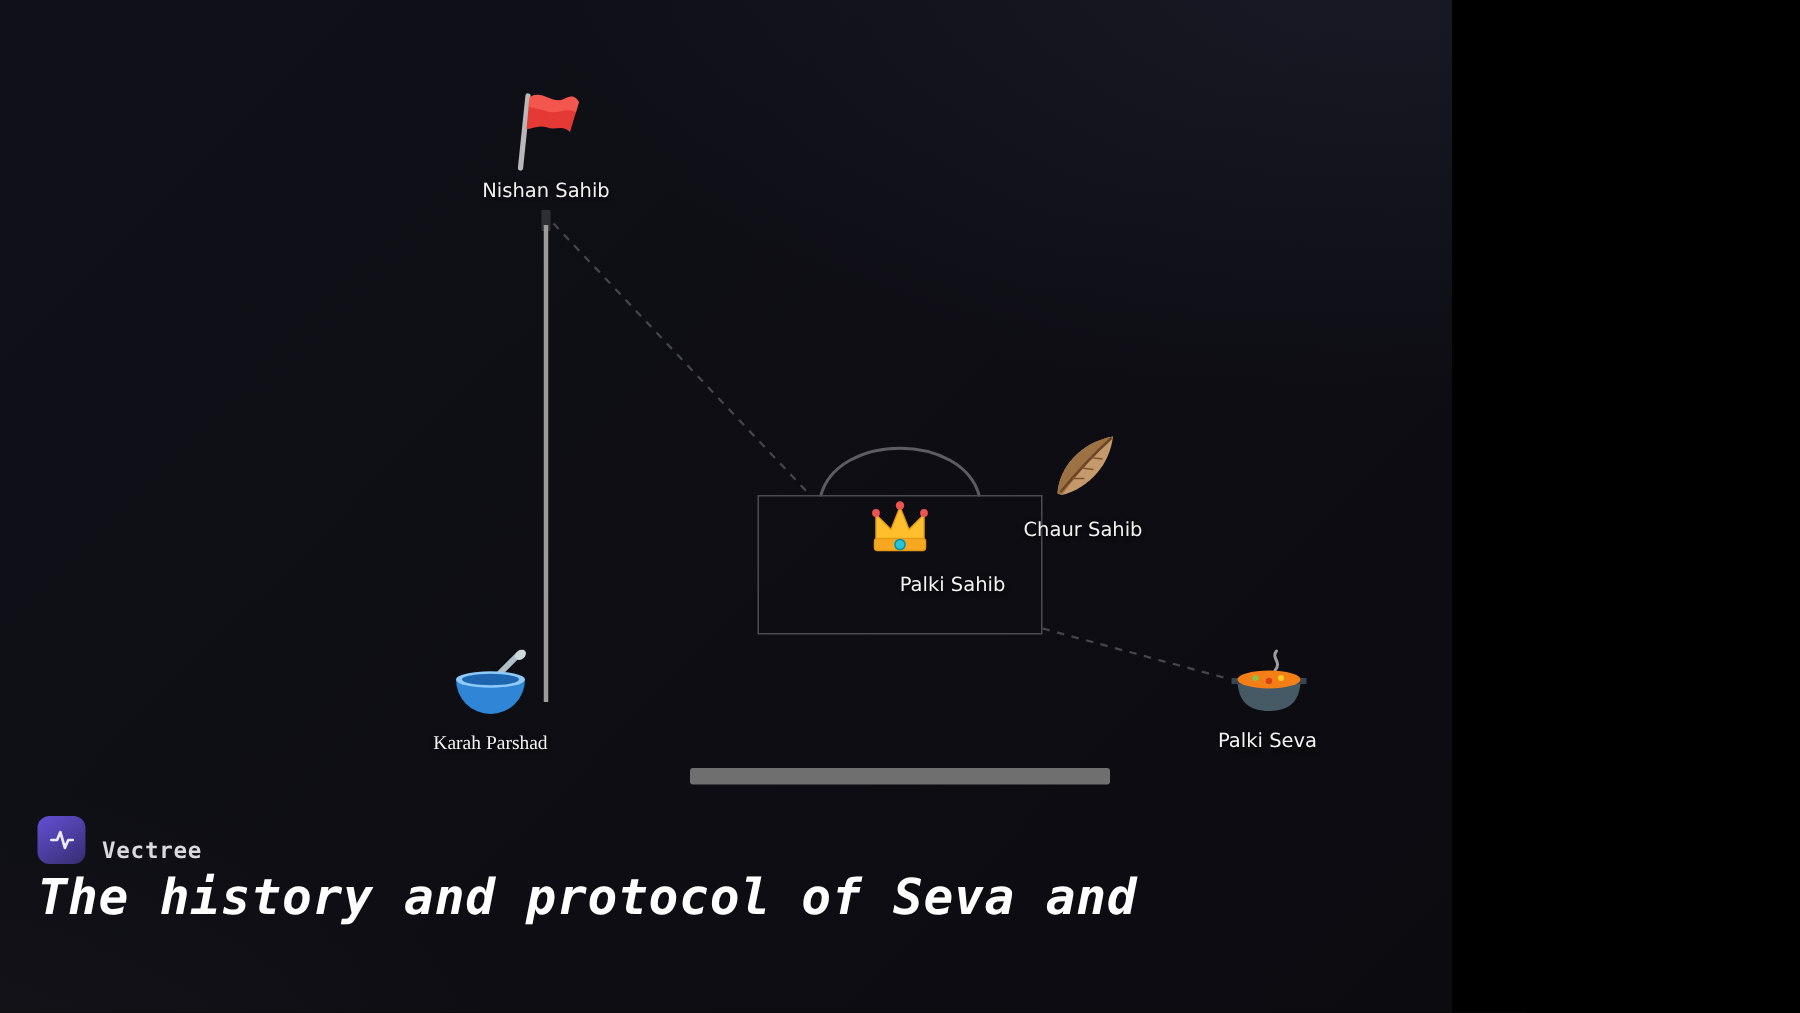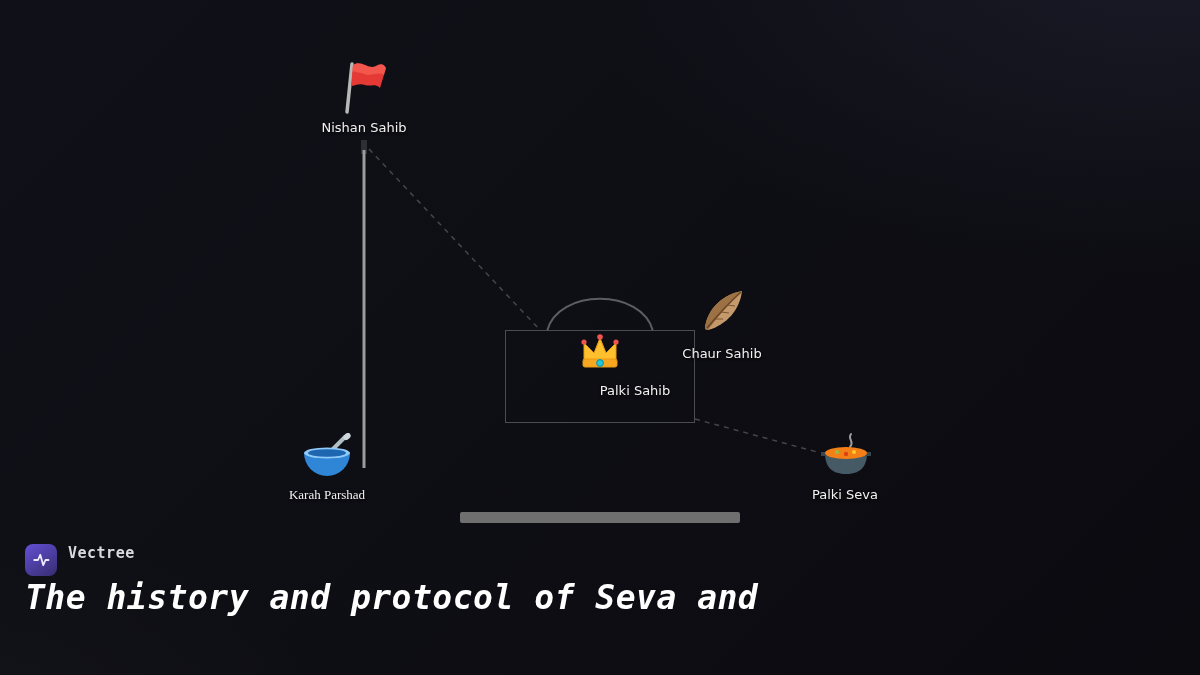--- a/index.html
+++ b/index.html
@@ -1,18 +1,18 @@
 <!DOCTYPE html>
 <html><head>
 <meta charset="utf-8">
 <style>
   * { margin:0; padding:0; box-sizing:border-box; }
   body { background:#000; }
   .canvas {
-    position:relative; width:1200px; height:675px; overflow:hidden;
+    position:relative; width:968px; height:675px; overflow:hidden;
     background:#0c0c11;
     background-image:
       radial-gradient(950px 520px at 96% -6%, #1a1a27 0%, rgba(12,12,17,0) 60%),
       radial-gradient(700px 420px at -4% 112%, #14141a 0%, rgba(12,12,17,0) 55%),
       linear-gradient(135deg, #101018 0%, #0b0b10 100%);
     font-family:"DejaVu Sans", sans-serif;
   }
   .overlay-svg { position:absolute; left:0; top:0; width:1200px; height:675px; pointer-events:none; }
   .icon { position:absolute; }
   .icon svg { display:block; }
@@ -20,21 +20,21 @@
     position:absolute; transform:translateX(-50%);
     font-size:13px; color:#f2f2f2; white-space:nowrap;
     text-shadow:0 1px 3px rgba(0,0,0,.9);
   }
   .palki-box {
     position:absolute; left:505px; top:330px; width:190px; height:93px;
     border:1px solid #4b4b52;
   }
   .brand-row {
     position:absolute; left:25px; top:544px;
-    display:flex; align-items:flex-start; gap:11px;
+    display:flex; align-items:flex-end; gap:11px;
   }
   .brand-logo {
     width:32px; height:32px; border-radius:8px;
     background:linear-gradient(145deg,#6350d6 0%,#352d6e 100%);
     display:flex; align-items:center; justify-content:center;
   }
   .brand-name {
     font-family:"DejaVu Sans Mono", monospace; font-weight:bold;
     font-size:15px; color:#d9d9de; letter-spacing:0.5px;
   }

